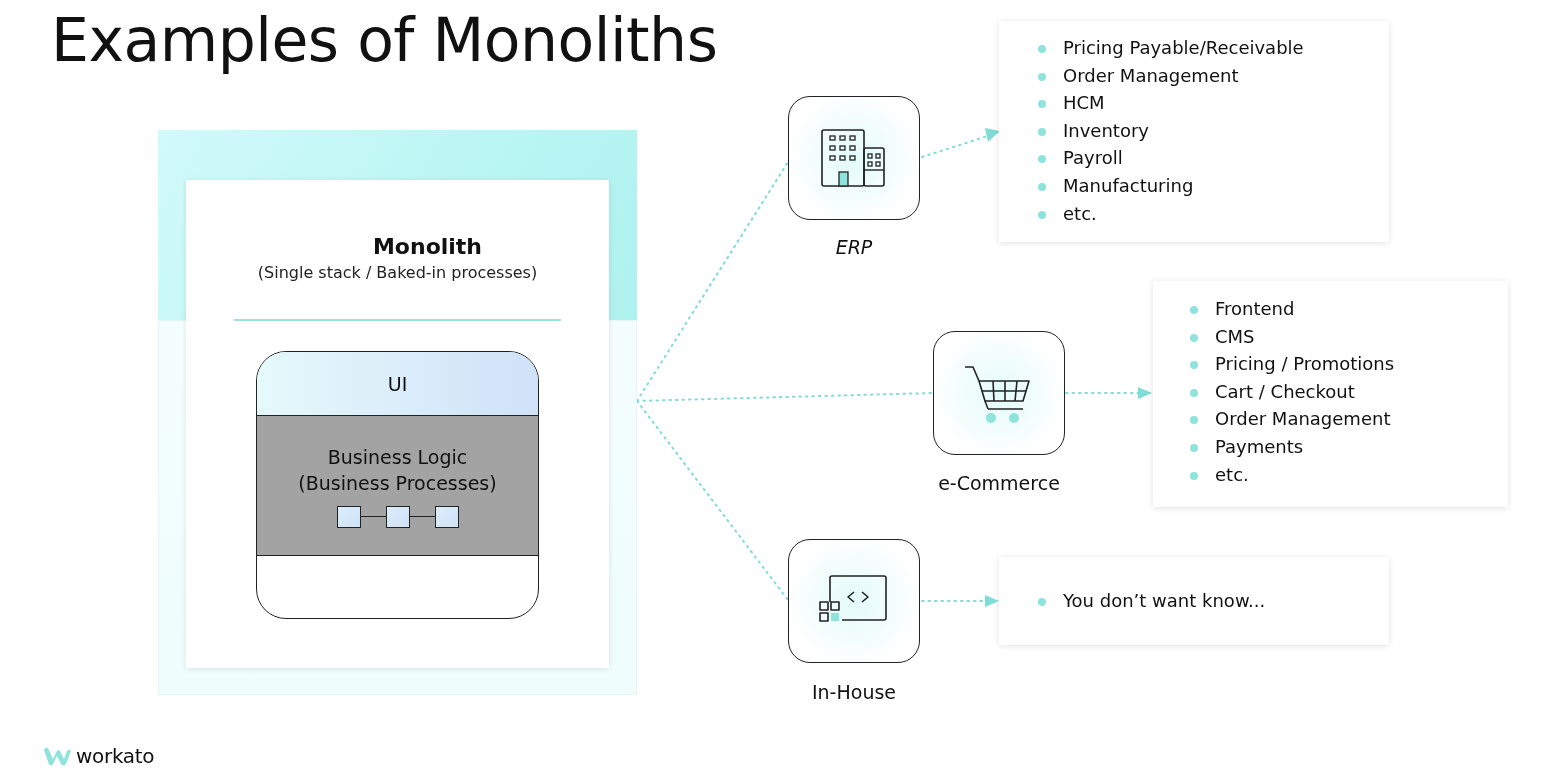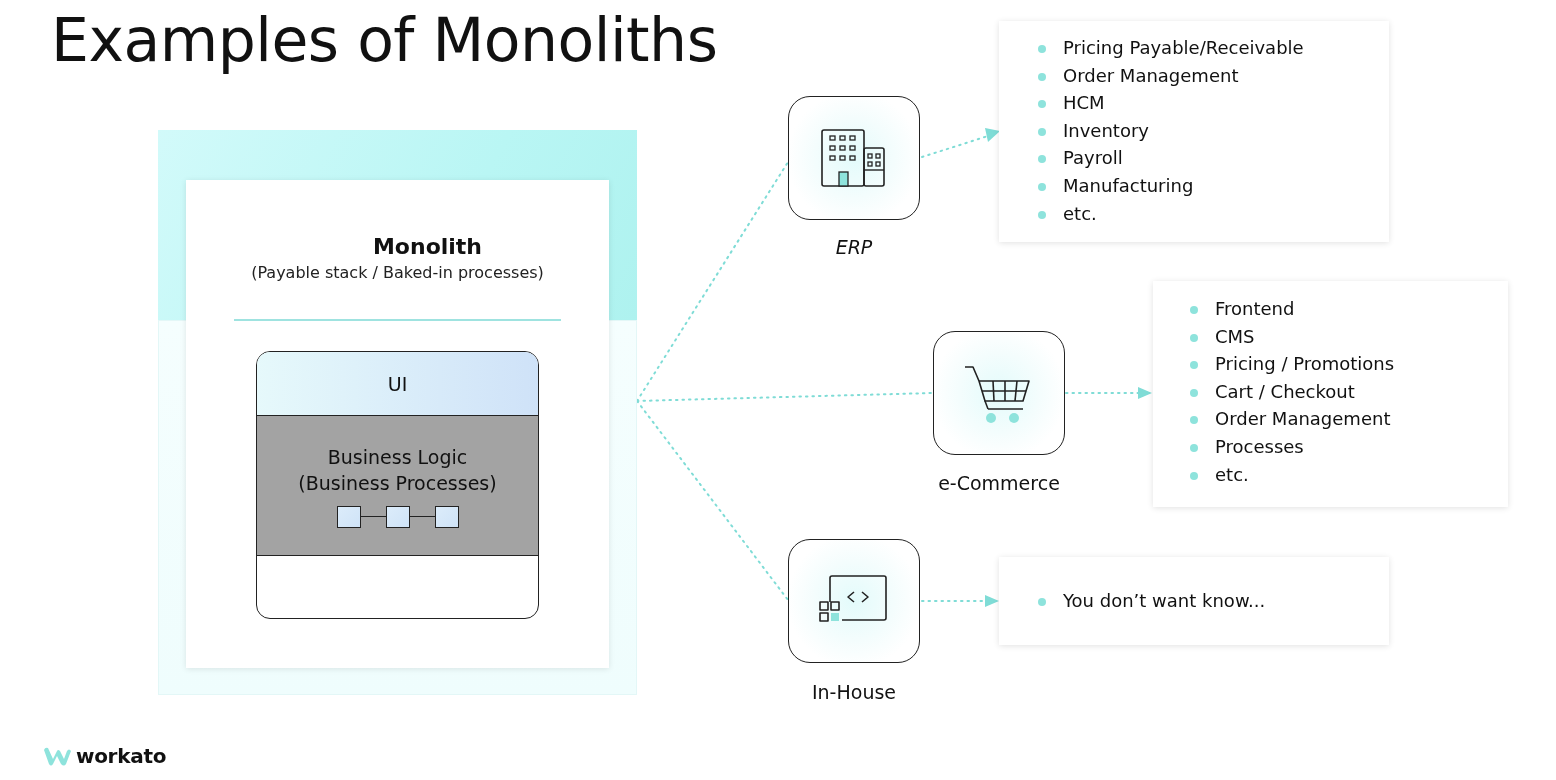--- a/index.html
+++ b/index.html
@@ -27,21 +27,21 @@
   }
   .mono-title {
     left:186px; top:234px; width:483px; text-align:center; font-size:22px; font-weight:700;
   }
   .mono-sub {
     left:186px; top:263px; width:423px; text-align:center; font-size:16px; color:#222;
   }
   .divider { left:234px; top:319px; width:327px; height:2px; background:#9fe3e0; }
   .stack {
     left:256px; top:351px; width:283px; height:268px; box-sizing:border-box;
-    border:1.5px solid #222; border-radius:14px; overflow:hidden;
+    border:1.5px solid #222; border-radius:30px; overflow:hidden;
   }
   .layer { position:absolute; left:0; width:100%; display:flex; align-items:center; justify-content:center; flex-direction:column; font-size:19px; color:#111; box-sizing:border-box; }
   .layer.ui { top:0; height:64px; background:linear-gradient(90deg,#e6f9fb 0%,#cfe2f8 100%); border-bottom:1.5px solid #222; }
   .layer.bl { top:64px; height:140px; background:#a3a3a3; border-bottom:1.5px solid #222; }
   .layer.data { top:204px; height:64px; background:linear-gradient(90deg,#e6f9fb 0%,#cfe2f8 100%); }
   .bl-text { text-align:center; line-height:26px; font-size:19px; }
   .proc { display:flex; align-items:center; margin-top:10px; }
   .proc .box { width:22px; height:20px; border:1.5px solid #222; background:linear-gradient(135deg,#dcecfa,#cfe3f7); }
   .proc .line { width:25px; height:1.5px; background:#222; }
   .icon-tile {
@@ -51,21 +51,21 @@
   }
   .tile-label { font-size:19px; text-align:center; color:#111; }
   .list-card {
     background:#fff; box-shadow:0 1px 6px rgba(0,0,0,0.12); box-sizing:border-box;
   }
   .list-card ul { list-style:none; margin:0; padding:0; }
   .list-card li { position:relative; padding-left:30px; font-size:18px; line-height:27.6px; color:#111; white-space:nowrap; }
   .list-card li::before { content:""; position:absolute; left:5px; top:11px; width:8px; height:8px; border-radius:50%; background:#8ee3dc; }
   svg.conn { position:absolute; left:0; top:0; pointer-events:none; }
   .logo { left:42px; top:744px; display:flex; align-items:center; gap:4px; }
-  .logo-text { font-size:20px; font-weight:700; color:#111; letter-spacing:-0.3px; }
+  .logo-text { font-size:20px; font-weight:400; color:#111; letter-spacing:-0.3px; }
 </style>
 </head>
 <body>
 
 <svg class="conn" width="1556" height="780">
   <g stroke="#7fdcd6" stroke-width="2" stroke-dasharray="1.5 5" stroke-linecap="round" fill="none">
     <line x1="637" y1="401" x2="788" y2="162"></line>
     <line x1="637" y1="401" x2="932" y2="393"></line>
     <line x1="637" y1="401" x2="788" y2="600"></line>
     <line x1="922" y1="157" x2="988" y2="136"></line>
@@ -78,21 +78,21 @@
     <polygon points="999,601 985,595 985,607"></polygon>
   </g>
 </svg>
 
 <div class="abs title">Examples of Monoliths</div>
 
 <div class="abs outer-top"></div>
 <div class="abs outer-bottom"></div>
 <div class="abs inner-card"></div>
 <div class="abs mono-title">Monolith</div>
-<div class="abs mono-sub">(Payable stack / Baked-in processes)</div>
+<div class="abs mono-sub">(Single stack / Baked-in processes)</div>
 <div class="abs divider"></div>
 
 <div class="abs stack">
   <div class="layer ui">
     <span>UI</span>
   </div>
   <div class="layer bl">
     <div class="bl-text">
       <div>Business Logic</div>
       <div>(Business Processes)</div>
@@ -161,21 +161,21 @@
 </div>
 <div class="abs tile-label" style="left:913px;top:472px;width:172px;">e-Commerce</div>
 
 <div class="abs list-card" style="left:1153px;top:281px;width:355px;height:226px;padding:14px 0 0 32px;">
   <ul>
     <li>Frontend</li>
     <li>CMS</li>
     <li>Pricing / Promotions</li>
     <li>Cart / Checkout</li>
     <li>Order Management</li>
-    <li>Processes</li>
+    <li>Payments</li>
     <li>etc.</li>
   </ul>
 </div>
 
 <div class="abs icon-tile" style="left:788px;top:539px;">
   <svg width="72" height="54" viewBox="0 0 72 54">
     <g fill="none" stroke="#222" stroke-width="1.6" stroke-linejoin="round">
       <path d="M12 28 V4 Q12 2 14 2 H66 Q68 2 68 4 V44 Q68 46 66 46 H24"></path>
       <polyline points="36,18 30,23 36,28"></polyline>
       <polyline points="44,18 50,23 44,28"></polyline>

